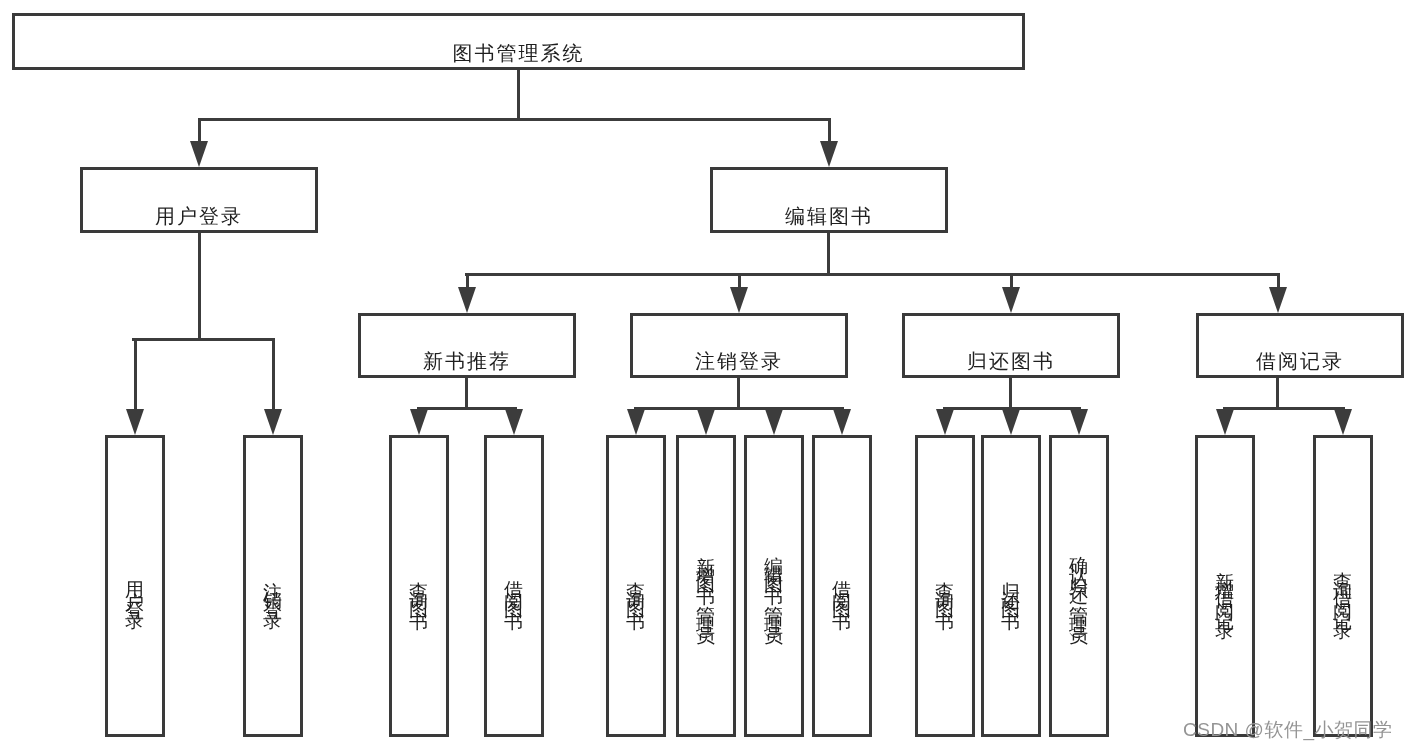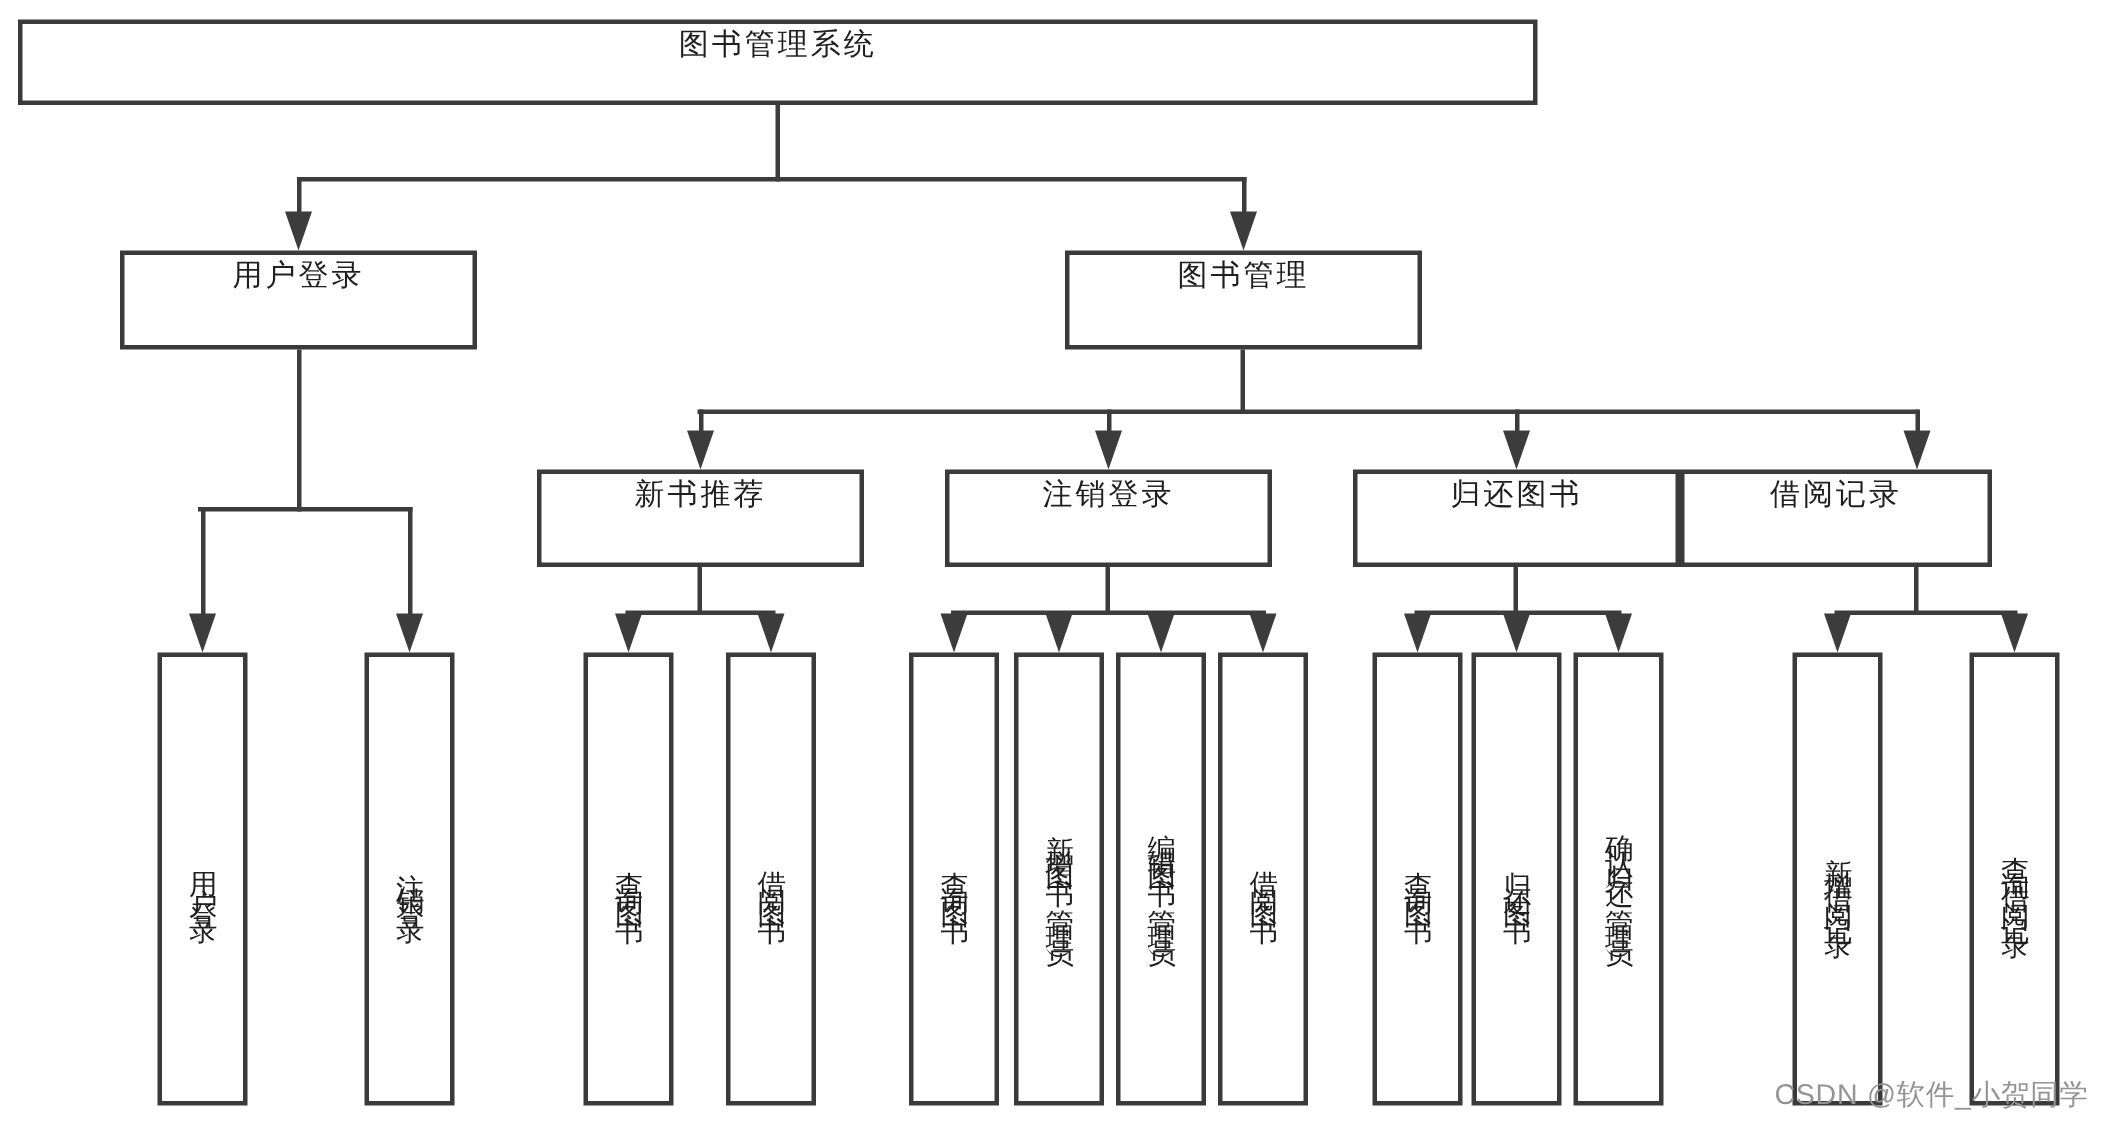--- a/index.html
+++ b/index.html
@@ -13,21 +13,21 @@
     width:1405px;height:747px;
     background:#fff;
     font-family:"Liberation Sans", sans-serif;
     color:var(--text);
     overflow:hidden;
   }
   .node{
     position:absolute;
     border:3px solid #3a3a3a;
     background:#fff;
-    display:flex;align-items:flex-start;justify-content:center;
+    display:flex;align-items:flex-end;justify-content:center;
     box-sizing:border-box;
   }
   .node .lbl{
     font-size:20px;
     letter-spacing:2px;
     white-space:nowrap;
   }
   .leaf{
     position:absolute;
     top:435px;height:302px;width:60px;
@@ -51,21 +51,21 @@
     border-right:9px solid transparent;
     border-top:26px solid var(--line);
   }
   
   .n-root{left:12px;top:13px;width:1013px;height:57px;}
   .n-login{left:80px;top:167px;width:238px;height:66px;}
   .n-mgmt{left:710px;top:167px;width:238px;height:66px;}
   .n-s1{left:358px;top:313px;width:218px;height:65px;}
   .n-s2{left:630px;top:313px;width:218px;height:65px;}
   .n-s3{left:902px;top:313px;width:218px;height:65px;}
-  .n-s4{left:1120px;top:313px;width:208px;height:65px;}
+  .n-s4{left:1196px;top:313px;width:208px;height:65px;}
   
   .lf-1{left:105px;} .lf-2{left:243px;}
   .lf-3{left:389px;} .lf-4{left:484px;}
   .lf-5{left:606px;} .lf-6{left:676px;} .lf-7{left:744px;} .lf-8{left:812px;}
   .lf-9{left:915px;} .lf-10{left:981px;} .lf-11{left:1049px;}
   .lf-12{left:1195px;} .lf-13{left:1313px;}
   .watermark{
     position:absolute;
     left:1183px;top:717px;
     font-size:19px;
@@ -81,21 +81,21 @@
 <div class="canvas">
 
   <div class="node n-root">
     <span class="lbl">图书管理系统</span>
   </div>
 
   <div class="node n-login">
     <span class="lbl">用户登录</span>
   </div>
   <div class="node n-mgmt">
-    <span class="lbl">图书管理</span>
+    <span class="lbl">编辑图书</span>
   </div>
 
   <div class="node n-s1">
     <span class="lbl">新书推荐</span>
   </div>
   <div class="node n-s2">
     <span class="lbl">注销登录</span>
   </div>
   <div class="node n-s3">
     <span class="lbl">归还图书</span>

